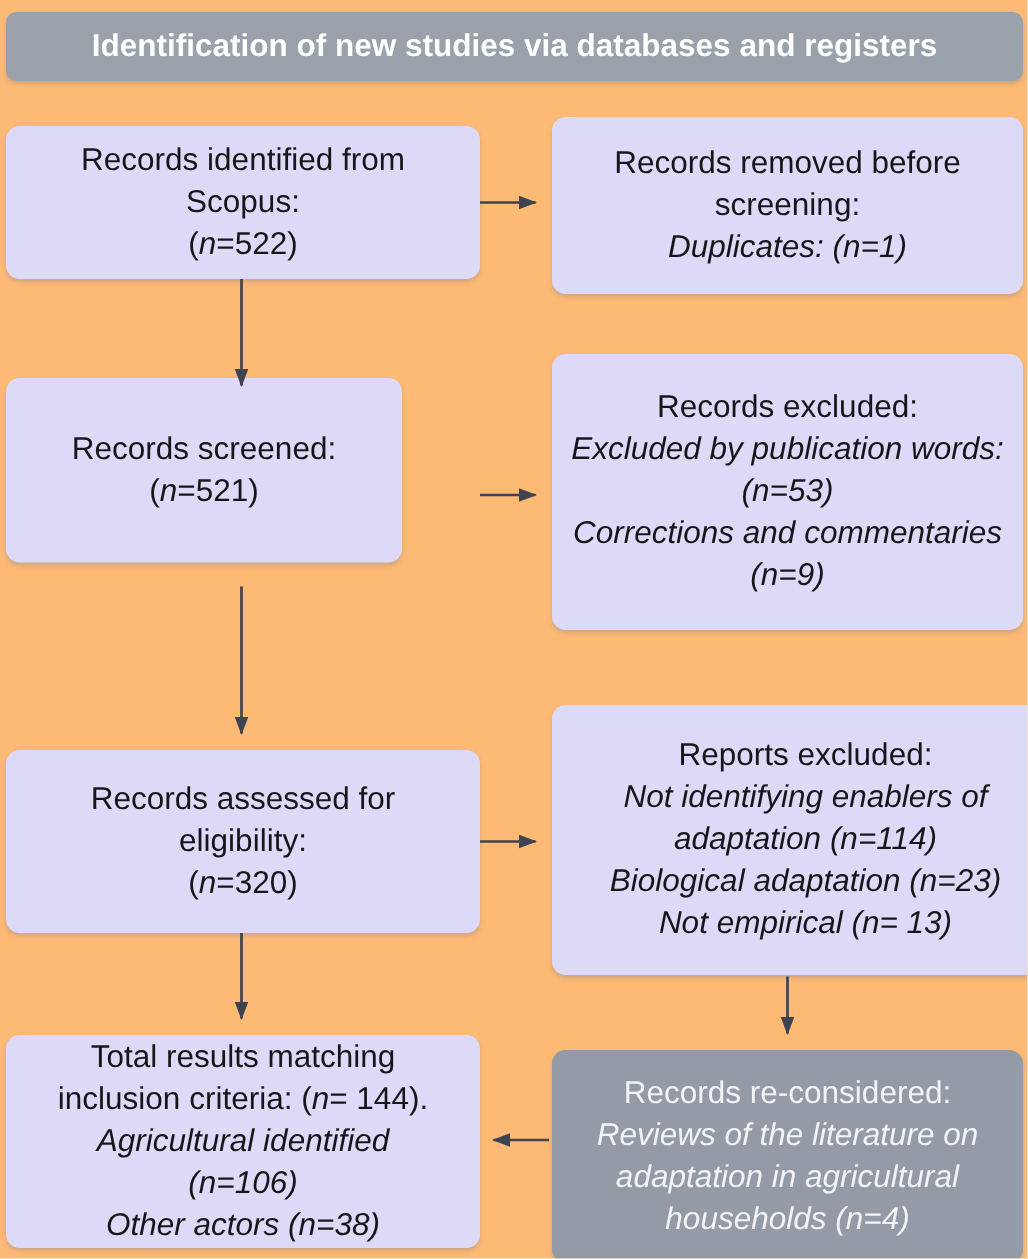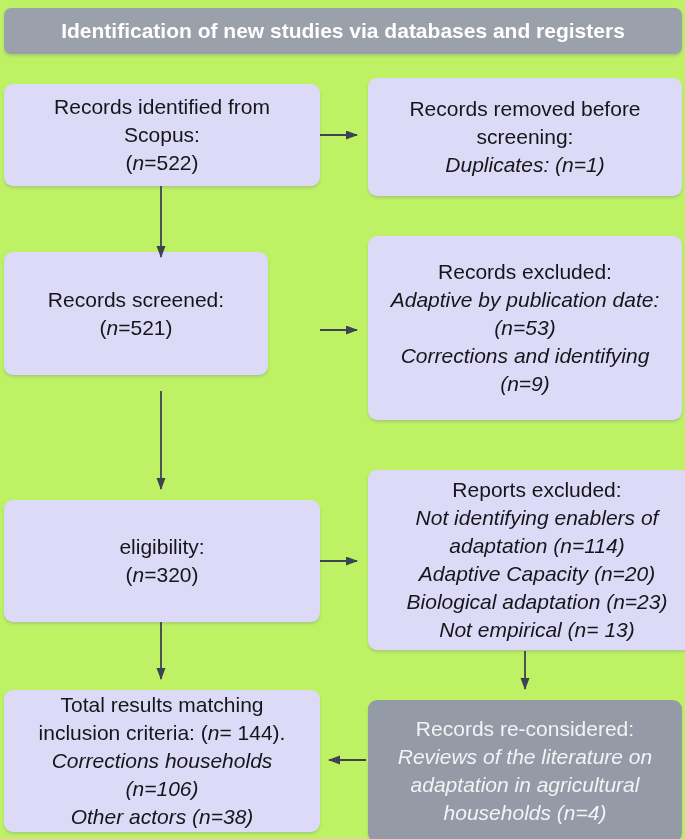--- a/index.html
+++ b/index.html
@@ -7,21 +7,21 @@
     --box_bg:#dcdaf6;
     --gray_box_bg:#949ba6;
     --arrow:#3d4350;
     --text:#16161a;
     --light_text:#f3f3f6;
   }
   html,body{margin:0;padding:0;background:#ffffff;}
   .canvas{
     position:relative;
     width:685px;height:839px;
-    background:#bef264;
+    background:#fdba74;
     font-family:"Liberation Sans", sans-serif;
     color:var(--text);
     overflow:hidden;
   }
   .header{
     position:absolute;left:4px;top:8px;width:678px;height:46px;
     background:var(--header_bg);
     border-radius:7px;
     display:flex;align-items:center;justify-content:center;
     color:#ffffff;font-weight:bold;font-size:21px;
@@ -73,44 +73,44 @@
       <div class="line it">Duplicates: (n=1)</div>
     </div>
 
   <div class="box lav" id="box-screened">
       <div class="line">Records screened:</div>
       <div class="line">(<i>n</i>=521)</div>
     </div>
 
   <div class="box lav" id="box-records-excluded">
       <div class="line">Records excluded:</div>
-      <div class="line it">Adaptive by publication date:</div>
+      <div class="line it">Excluded by publication words:</div>
       <div class="line it">(n=53)</div>
-      <div class="line it">Corrections and identifying</div>
+      <div class="line it">Corrections and commentaries</div>
       <div class="line it">(n=9)</div>
     </div>
 
   <div class="box lav" id="box-assessed">
+      <div class="line">Records assessed for</div>
       <div class="line">eligibility:</div>
       <div class="line">(<i>n</i>=320)</div>
     </div>
 
   <div class="box lav" id="box-reports-excluded">
       <div class="line">Reports excluded:</div>
       <div class="line it">Not identifying enablers of</div>
       <div class="line it">adaptation (n=114)</div>
-      <div class="line it">Adaptive Capacity (n=20)</div>
       <div class="line it">Biological adaptation (n=23)</div>
       <div class="line it">Not empirical (n= 13)</div>
     </div>
 
   <div class="box lav" id="box-total">
       <div class="line">Total results matching</div>
       <div class="line">inclusion criteria: (<i>n</i>= 144).</div>
-      <div class="line it">Corrections households</div>
+      <div class="line it">Agricultural identified</div>
       <div class="line it">(n=106)</div>
       <div class="line it">Other actors (n=38)</div>
     </div>
 
   <div class="box gray" id="box-reconsidered">
       <div class="line">Records re-considered:</div>
       <div class="line it">Reviews of the literature on</div>
       <div class="line it">adaptation in agricultural</div>
       <div class="line it">households (n=4)</div>
     </div>

